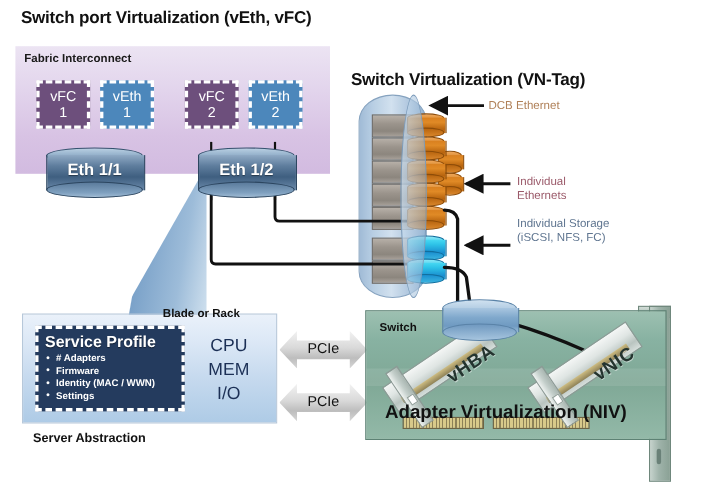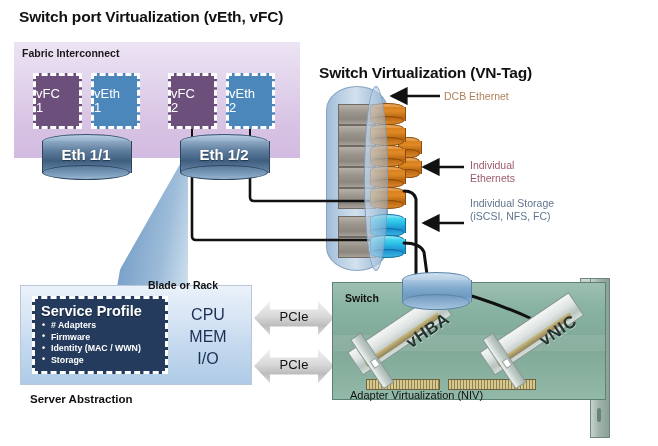--- a/index.html
+++ b/index.html
@@ -30,25 +30,25 @@
     background:linear-gradient(180deg,#ece4f3 0%,#e2d4ec 35%,#d8c3e4 70%,#d2bbe0 100%);
     border:0;
   }
   #fabric-label{
     left:22px;top:47px;font-size:10.5px;font-weight:bold;color:#1a1a1a;
     white-space:nowrap;
   }
 
   
   .vport{
-    width:49px;height:56px;
+    width:49px;height:44px;
     border:3px dashed #ffffff;
     box-sizing:border-box;
     display:flex;flex-direction:column;
-    align-items:flex-start;justify-content:center;
+    align-items:center;justify-content:center;
     color:#ffffff;font-size:13px;line-height:14.5px;
     text-align:center;font-weight:normal;
   }
   .vport.vfc{background:#6d4f7c;}
   .vport.veth{background:#4c87bb;}
   .vport .n{font-size:13px;}
 
   
   .ethcyl{
     width:88px;height:45px;
@@ -246,21 +246,21 @@
   #port-cyl{left:402px;top:272px;width:68px;height:38px;z-index:11;}
   #port-cyl .b{position:absolute;left:0;top:8px;width:68px;height:22px;
     background:linear-gradient(180deg,#a9c6e0 0%,#7fa8cc 40%,#6f9ac1 75%,#9abcd8 100%);
     border-left:1px solid #5a83a8;border-right:1px solid #5a83a8;}
   #port-cyl .t{position:absolute;left:0;top:0;width:68px;height:16px;border-radius:50%;
     background:linear-gradient(180deg,#cfe1f0,#9cbcd8);border:1px solid #5a83a8;box-sizing:border-box;}
   #port-cyl .bt{position:absolute;left:0;top:22px;width:68px;height:16px;border-radius:50%;
     background:linear-gradient(180deg,#7099c0,#a5c4de);border:1px solid #5a83a8;box-sizing:border-box;}
 
   #adapter-virt{
-    left:350px;top:389px;font-size:11px;font-weight:normal;color:#111111;
+    left:350px;top:365px;font-size:17px;font-weight:bold;color:#111111;
     z-index:14;white-space:nowrap;
   }
 
   
   svg.ov{position:absolute;left:0;top:0;width:658px;height:446px;pointer-events:none;}
   #ov-cables-back{z-index:4;}
   #ov-cables-front{z-index:10;}
   #ov-arrows{z-index:15;}
 </style>
 </head>
@@ -391,21 +391,21 @@
 
   <div class="abs" id="blade-box"></div>
   <div class="abs" id="blade-label">Blade or Rack</div>
 
   <div class="abs" id="sp-box">
     <div id="sp-title">Service Profile</div>
     <ul id="sp-list">
       <li># Adapters</li>
       <li>Firmware</li>
       <li>Identity (MAC / WWN)</li>
-      <li>Storage</li>
+      <li>Settings</li>
     </ul>
   </div>
 
   <div class="abs" id="cpumem">
     <div>CPU</div>
     <div>MEM</div>
     <div>I/O</div>
   </div>
 
   <div class="abs" id="server-abs">Server Abstraction</div>

